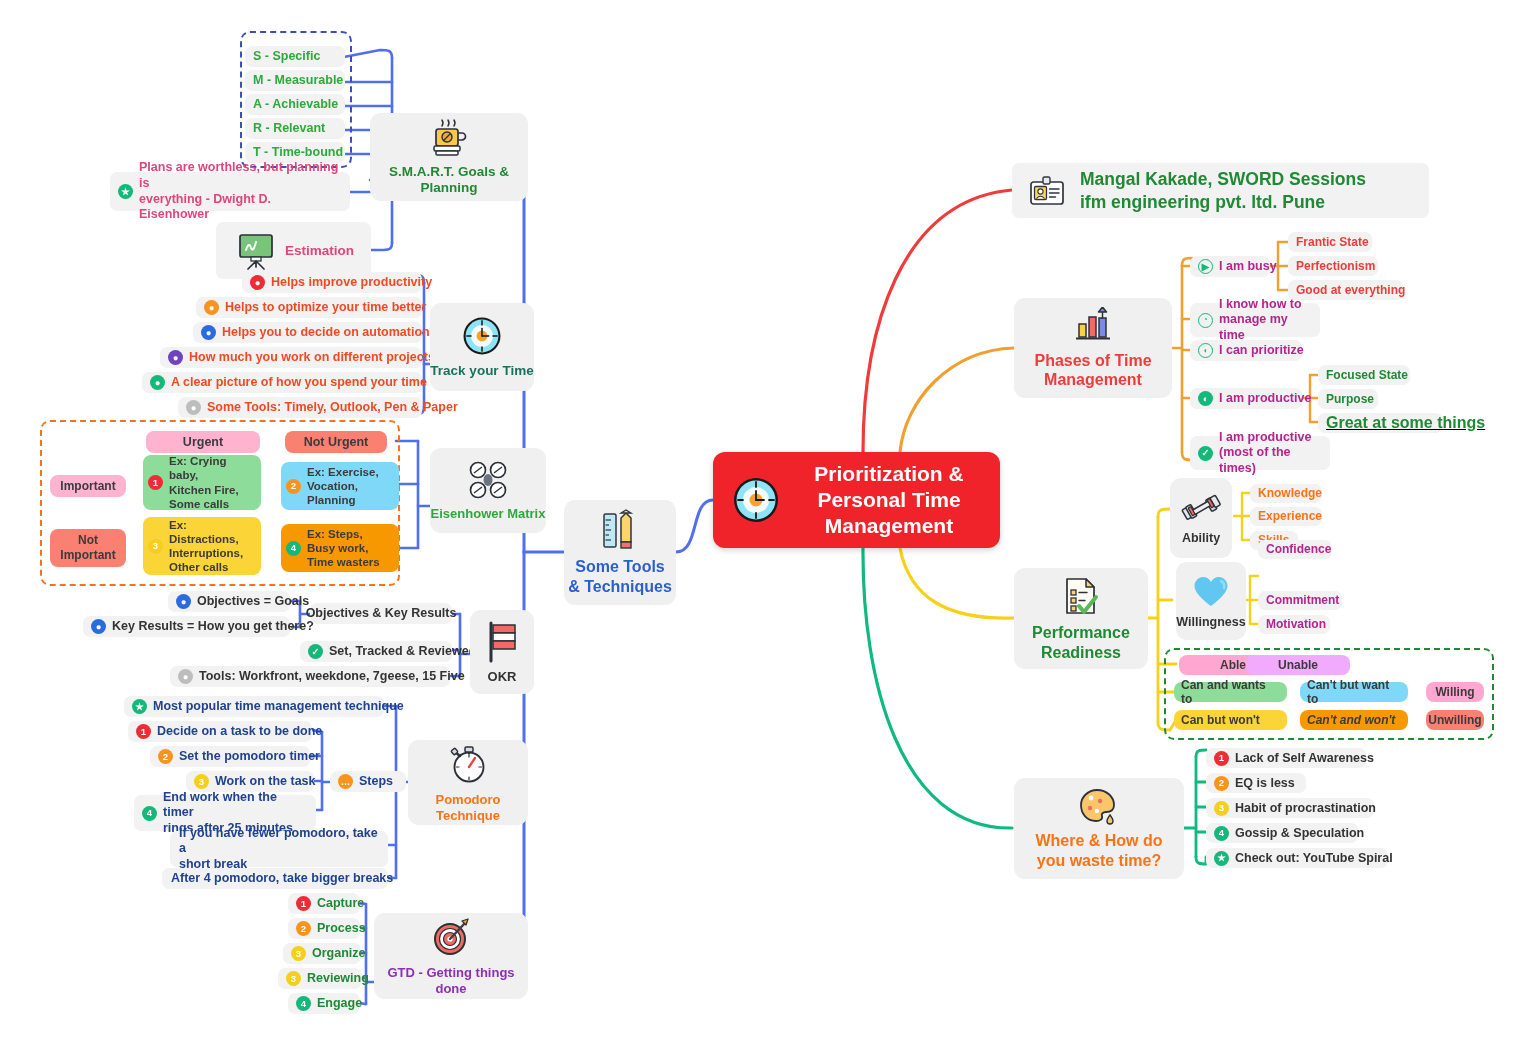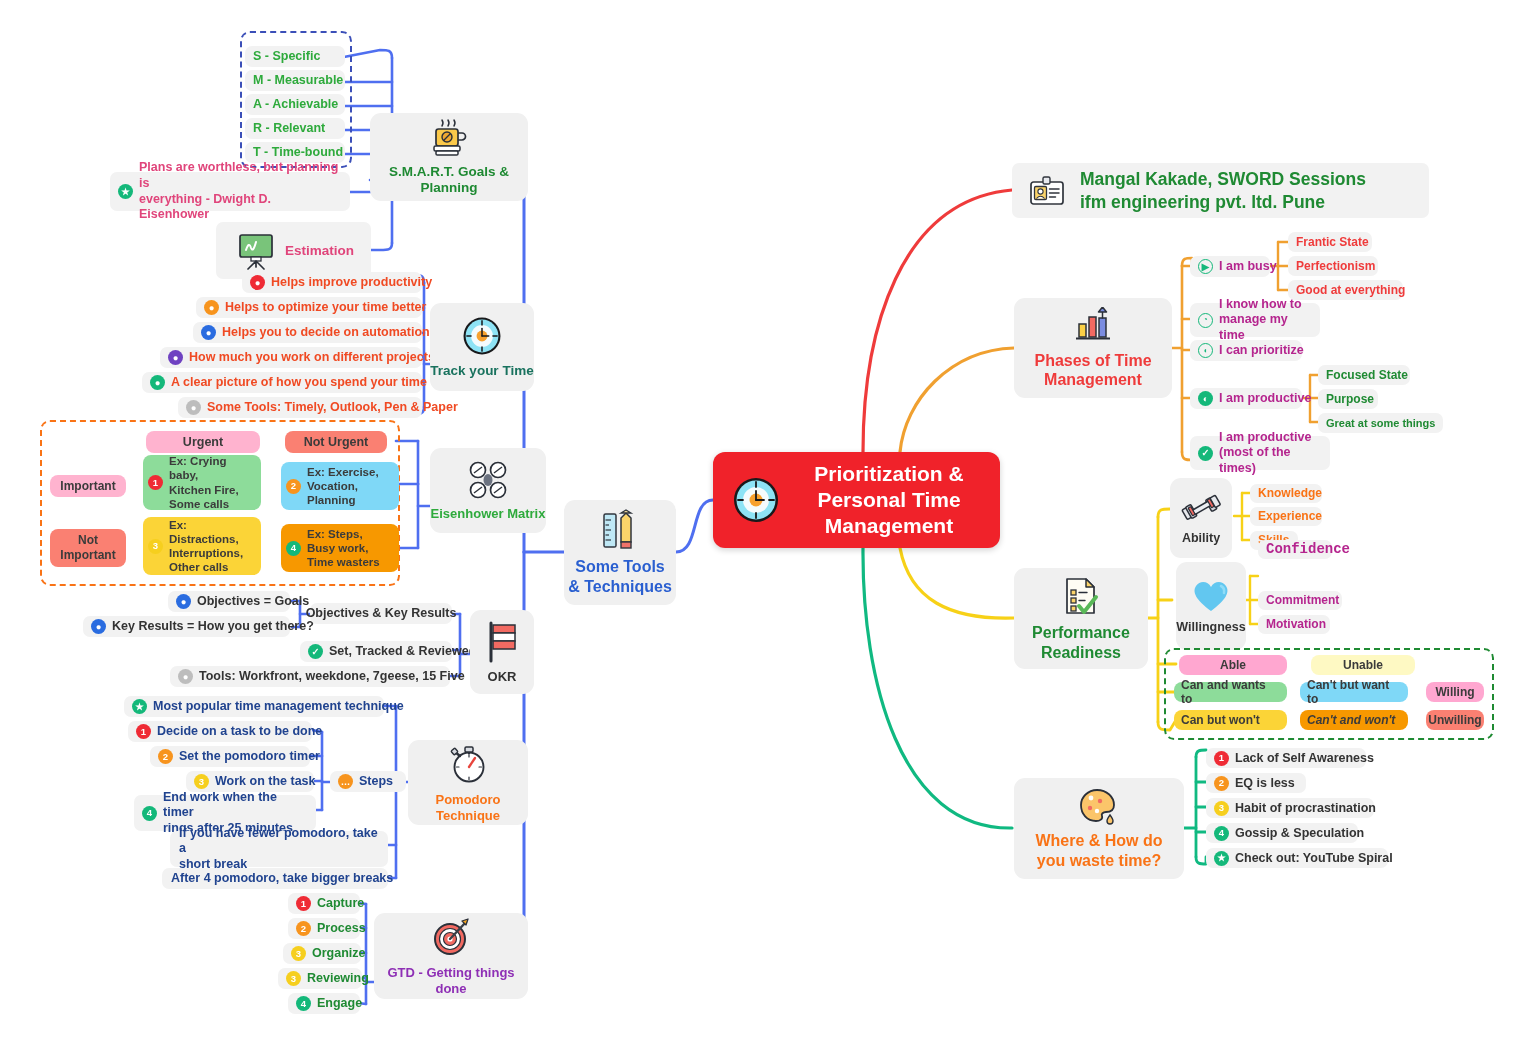--- a/index.html
+++ b/index.html
@@ -679,21 +679,21 @@
   <div class="chip" style="left:1190px; top:388px; width:112px; height:21px; font-size:12.5px;">
     <span class="badge b-green">◐</span>
     <span class="t-mag">I am productive</span>
   </div>
   <div class="chip" style="left:1318px; top:365px; width:92px; height:20px; font-size:12px;">
     <span class="t-dgreen">Focused State</span>
   </div>
   <div class="chip" style="left:1318px; top:389px; width:60px; height:20px; font-size:12px;">
     <span class="t-dgreen">Purpose</span>
   </div>
-  <div class="chip" style="left:1318px; top:413px; width:125px; height:20px; font-size:11px;">
+  <div class="chip" style="left:1318px; top:413px; width:125px; height:20px; font-size:16px;text-decoration:underline;">
     <span class="t-dgreen">Great at some things</span>
   </div>
 
   <div class="chip wrap" style="left:1190px; top:436px; width:140px; height:34px; font-size:12.5px;">
     <span class="badge b-green">✓</span>
     <span class="t-mag" style="line-height:1.22;">
       <span style="display:block">I am productive</span>
       <span style="display:block">(most of the times)</span>
     </span>
   </div>
@@ -719,45 +719,45 @@
   <div class="chip" style="left:1250px; top:484px; width:72px; height:19px; font-size:12px;">
     <span class="t-orange">Knowledge</span>
   </div>
   <div class="chip" style="left:1250px; top:507px; width:72px; height:19px; font-size:12px;">
     <span class="t-orange">Experience</span>
   </div>
   <div class="chip" style="left:1250px; top:531px; width:48px; height:19px; font-size:12px;">
     <span class="t-orange">Skills</span>
   </div>
 
-  <div class="card" style="left:1176px; top:562px; width:70px; height:88px; font-size:12.5px;">
+  <div class="card" style="left:1176px; top:562px; width:70px; height:78px; font-size:12.5px;">
     <span class="ico">
       <svg width="42" height="36" viewBox="0 0 42 36">
         <path d="M21 33 C 6 22 2 14 6 8 C 10 2 18 3 21 9 C 24 3 32 2 36 8 C 40 14 36 22 21 33 Z" fill="#62c7f0"></path>
         <path d="M31 8 q4 2 3 7" stroke="#8fdcf7" stroke-width="2.6" fill="none" stroke-linecap="round"></path>
       </svg>
     </span>
     <div class="lbl t-dark">Willingness</div>
   </div>
-  <div class="chip" style="left:1258px; top:540px; width:74px; height:19px; font-size:14px;font-family:Liberation Mono, monospace;">
+  <div class="chip" style="left:1258px; top:540px; width:74px; height:19px; font-size:12px;">
     <span class="t-mag">Confidence</span>
   </div>
   <div class="chip" style="left:1258px; top:591px; width:84px; height:19px; font-size:12px;">
     <span class="t-mag">Commitment</span>
   </div>
   <div class="chip" style="left:1258px; top:615px; width:72px; height:19px; font-size:12px;">
     <span class="t-mag">Motivation</span>
   </div>
 
   <div class="frame" style="left:1164px; top:648px; width:330px; height:92px; border:2.2px dashed #1f8a33;"></div>
 
   <div class="pill ctr" style="left:1179px; top:655px; width:108px; height:20px; background:#ffa7d0; font-size:12px;">
     <span>Able</span>
   </div>
-  <div class="pill ctr" style="left:1311px; top:655px; width:104px; height:20px; background:#fef9c3; font-size:12px;">
+  <div class="pill ctr" style="left:1246px; top:655px; width:104px; height:20px; background:#f0abfc; font-size:12px;">
     <span>Unable</span>
   </div>
 
   <div class="pill" style="left:1174px; top:682px; width:113px; height:20px; background:#8ddc9a; font-size:12px; padding:2px 7px;">
     <span>Can and wants to</span>
   </div>
   <div class="pill" style="left:1300px; top:682px; width:108px; height:20px; background:#7fd8f7; font-size:12px; padding:4px 7px;">
     <span>Can't but want to</span>
   </div>
   <div class="pill ctr" style="left:1426px; top:682px; width:58px; height:20px; background:#ffa7d0; font-size:12px; padding:8px 5px;">

